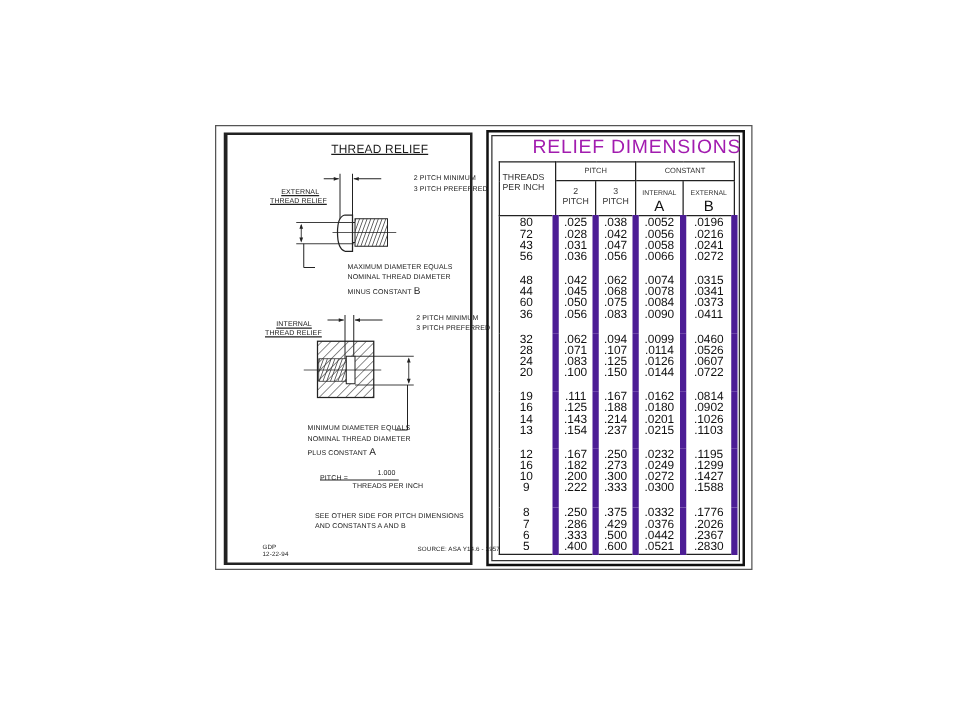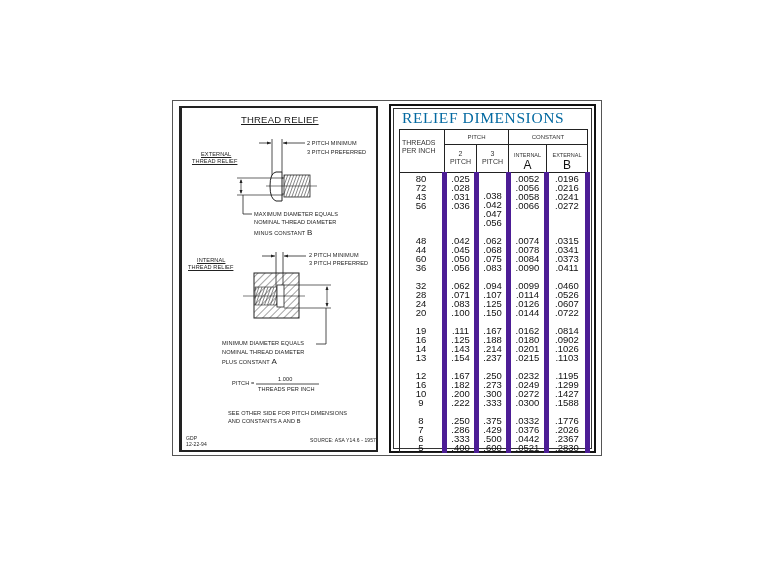--- a/index.html
+++ b/index.html
@@ -16,27 +16,27 @@
   }
   .right-card-outer {
     position: absolute; left: 389px; top: 104px; width: 207px; height: 349px;
     border: 2px solid #111;
   }
   .right-card-inner {
     position: absolute; left: 393px; top: 108px; width: 199px; height: 341px;
     border: 1px solid #333;
   }
 
-  .abs { position: absolute; white-space: nowrap; }
+  .abs { position: absolute; white-space: nowrap; margin-left: 24px; }
   .tiny { font-size: 5.6px; letter-spacing: 0.1px; color: #222; }
   .u { text-decoration: underline; }
 
   .lt-title { left: 241px; top: 114px; font-size: 9.5px; text-decoration: underline; letter-spacing: 0.2px; }
 
-  .rt-title { left: 402px; top: 109px; font-size: 15.5px; letter-spacing: 0.6px; color: #0369a1; font-family: Liberation Serif, serif; }
+  .rt-title { left: 402px; top: 109px; font-size: 15.5px; letter-spacing: 0.6px; color: #a21caf; }
 
   table.relief {
     position: absolute; left: 399px; top: 129px; width: 188px; height: 315px;
     border-collapse: collapse; table-layout: fixed;
   }
   table.relief td, table.relief th {
     border-left: 1px solid #222; border-right: 5px solid #4c1d95; font-weight: normal;
     text-align: center; vertical-align: top; padding: 0;
   }
   table.relief thead th { border: 1px solid #222; }
@@ -196,21 +196,21 @@
           <div>56</div>
           <div class="grp-spacer"></div>
         </td>
         <td class="grp" style="padding-top: 1px; text-align: center;">
           <div>.025</div>
           <div>.028</div>
           <div>.031</div>
           <div>.036</div>
           <div class="grp-spacer"></div>
         </td>
-        <td class="grp" style="padding-top: 18px;">
+        <td class="grp" style="padding-top: 1px;">
           <div>.038</div>
           <div>.042</div>
           <div>.047</div>
           <div>.056</div>
           <div class="grp-spacer"></div>
         </td>
         <td class="grp" style="padding-top: 1px;">
           <div>.0052</div>
           <div>.0056</div>
           <div>.0058</div>

